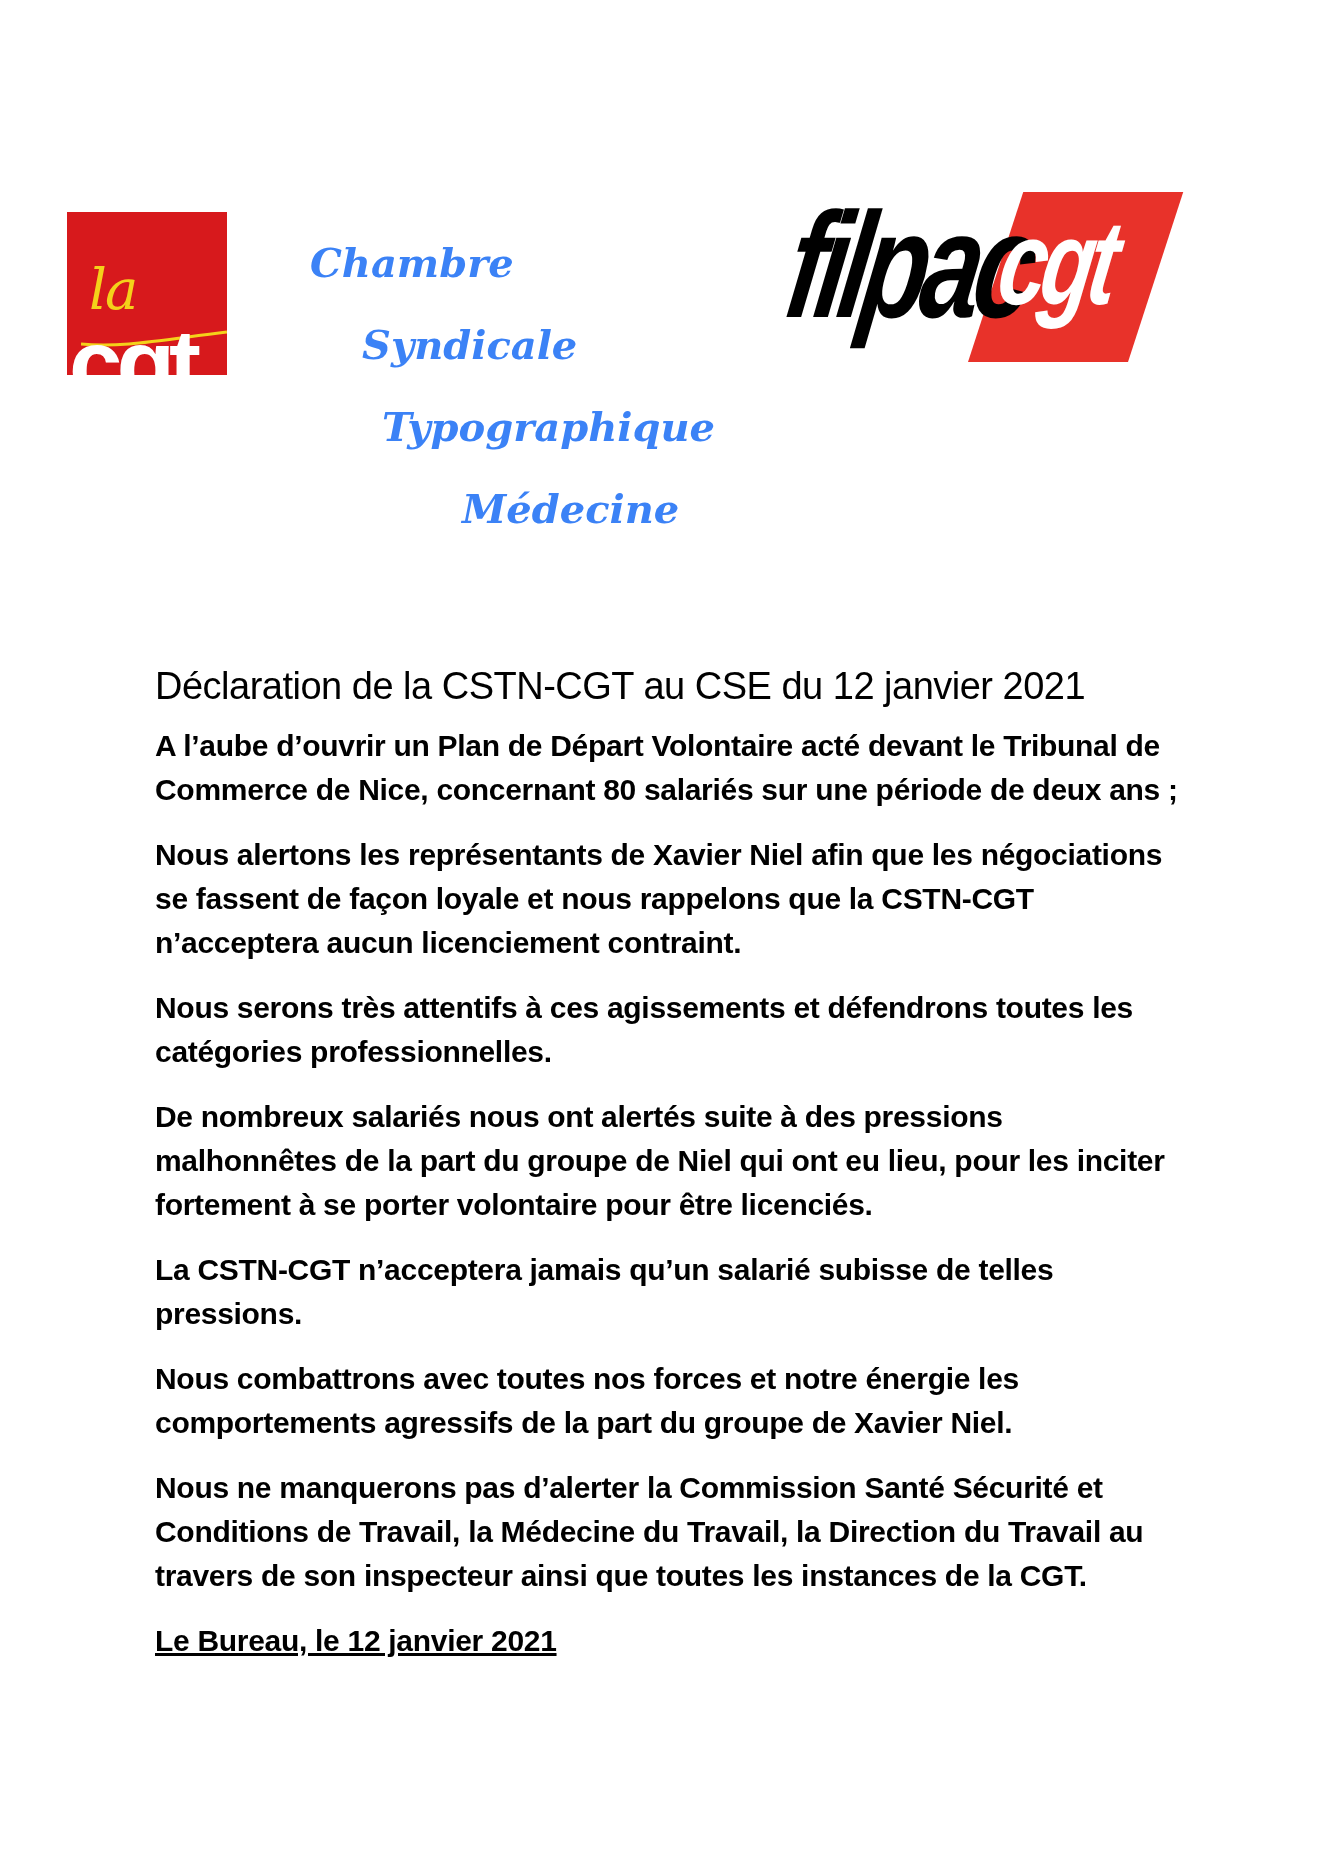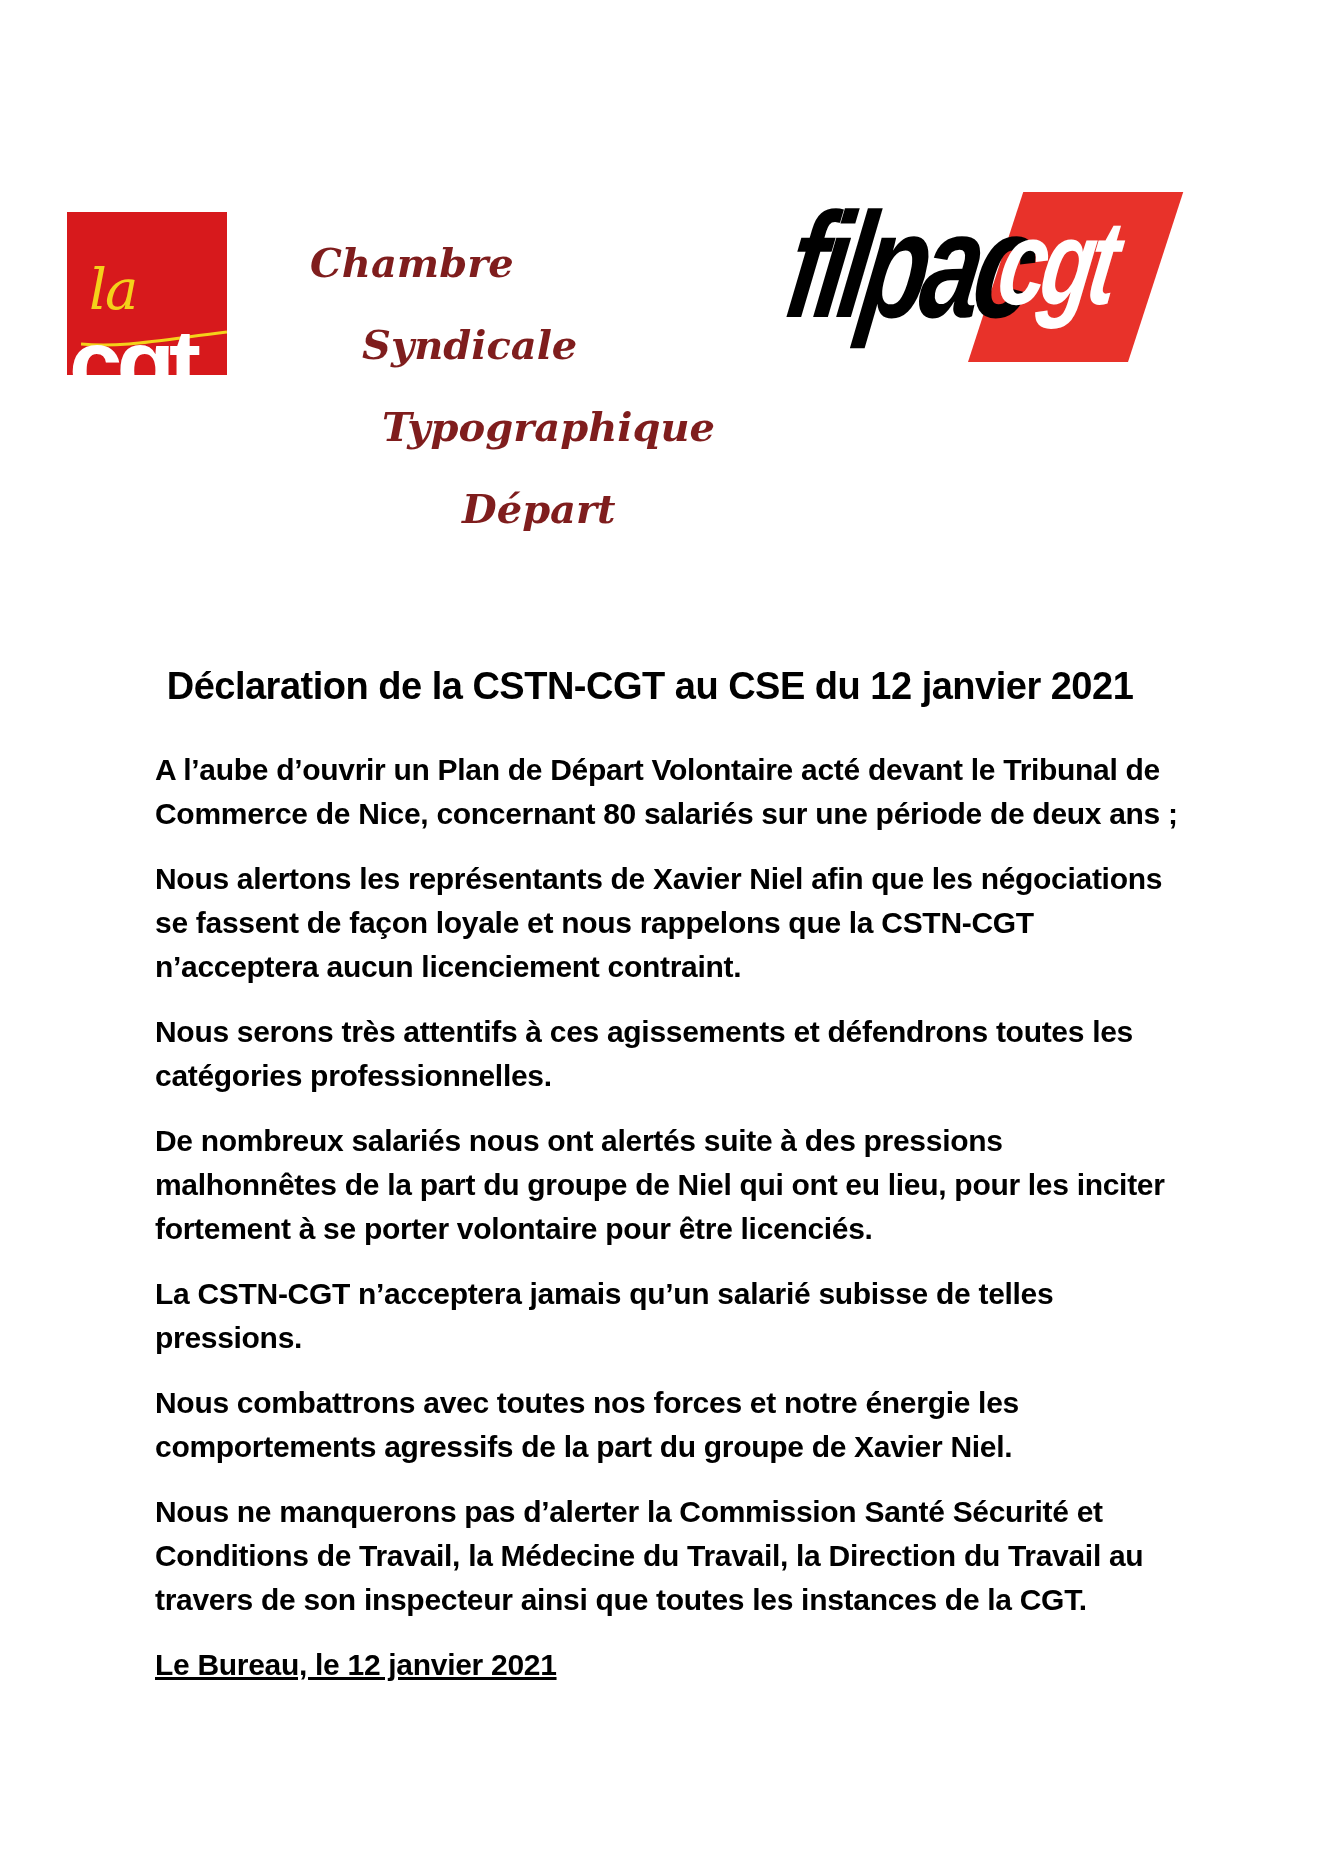--- a/index.html
+++ b/index.html
@@ -23,21 +23,21 @@
       position: absolute; left: 2px; top: 104px;
       font-family: "Liberation Sans", sans-serif; font-weight: bold;
       font-size: 96px; color: #ffffff; line-height: 1; letter-spacing: -6px;
     }
 
     
     .union-title { position: absolute; left: 0; top: 0; }
     .union-title .line {
       position: absolute;
       font-family: "DejaVu Serif", serif; font-style: italic; font-weight: bold;
-      font-size: 40px; color: #7f1d1d; white-space: nowrap; line-height: 1;
+      font-size: 40px; color: #3b82f6; white-space: nowrap; line-height: 1;
     }
     .union-title .l1 { left: 310px; top: 243px; }
     .union-title .l2 { left: 362px; top: 325px; }
     .union-title .l3 { left: 382px; top: 407px; }
     .union-title .l4 { left: 462px; top: 489px; }
 
     
     .filpac-logo { position: absolute; left: 798px; top: 182px; width: 345px; height: 210px; }
     .filpac-logo .red-box {
       position: absolute; left: 170px; top: 10px; width: 160px; height: 170px;
@@ -55,22 +55,22 @@
       font-size: 120px; color: #fff; line-height: 1; letter-spacing: -8px;
       transform: scaleX(0.72) skewX(-12deg); transform-origin: left top; white-space: nowrap;
     }
 
     
     .doc {
       position: absolute; left: 155px; top: 660px; width: 1030px;
       font-family: "Liberation Sans", sans-serif; color: #000;
     }
     .doc h1 {
-      margin: 0 0 36px 0; font-size: 38px; font-weight: bold; line-height: 52px;
-      letter-spacing: -0.5px; width: 990px; text-align: center;
+      margin: 0 0 12px 0; font-size: 38px; font-weight: normal; line-height: 52px;
+      letter-spacing: -0.5px; width: 990px;
     }
     .doc p {
       margin: 0 0 21px 0; font-size: 30px; font-weight: bold; line-height: 44px;
       letter-spacing: -0.3px;
     }
     .doc .signature {
       width: 988px; margin-top: 16px; text-decoration: underline;
     }
   </style>
 </head>
@@ -83,21 +83,21 @@
     <svg class="swoosh" viewBox="0 0 146 30">
       <path d="M0 22 C 40 26, 80 18, 146 10" stroke="#f4d21a" stroke-width="3" fill="none"></path>
     </svg>
     <span class="cgt">cgt</span>
   </div>
 
   <div class="union-title">
     <div class="line l1">Chambre</div>
     <div class="line l2">Syndicale</div>
     <div class="line l3">Typographique</div>
-    <div class="line l4">Départ</div>
+    <div class="line l4">Médecine</div>
   </div>
 
   <div class="filpac-logo">
     <div class="red-box"></div>
     <span class="black-text">filpac</span>
     <span class="white-text">cgt</span>
   </div>
 
   <div class="doc">
     <h1>Déclaration de la CSTN-CGT au CSE du 12 janvier 2021</h1>

